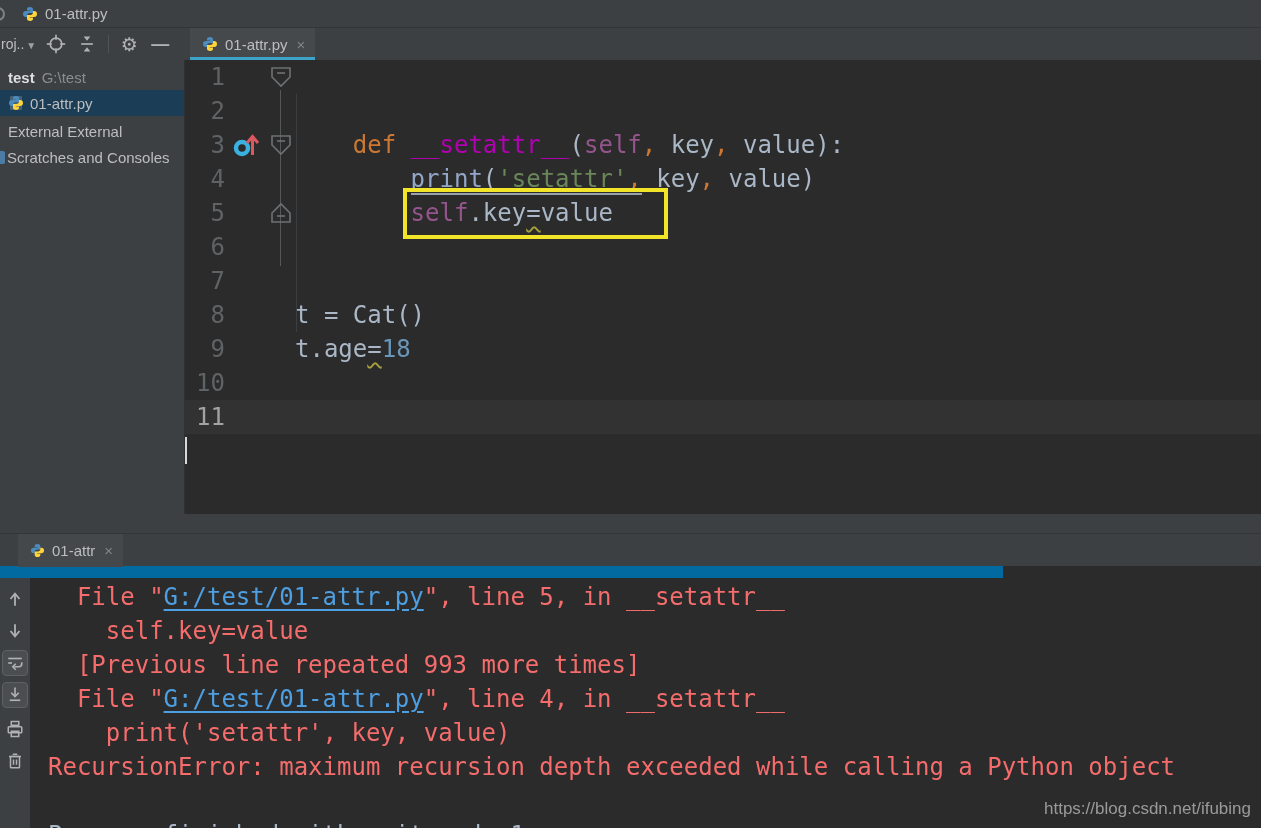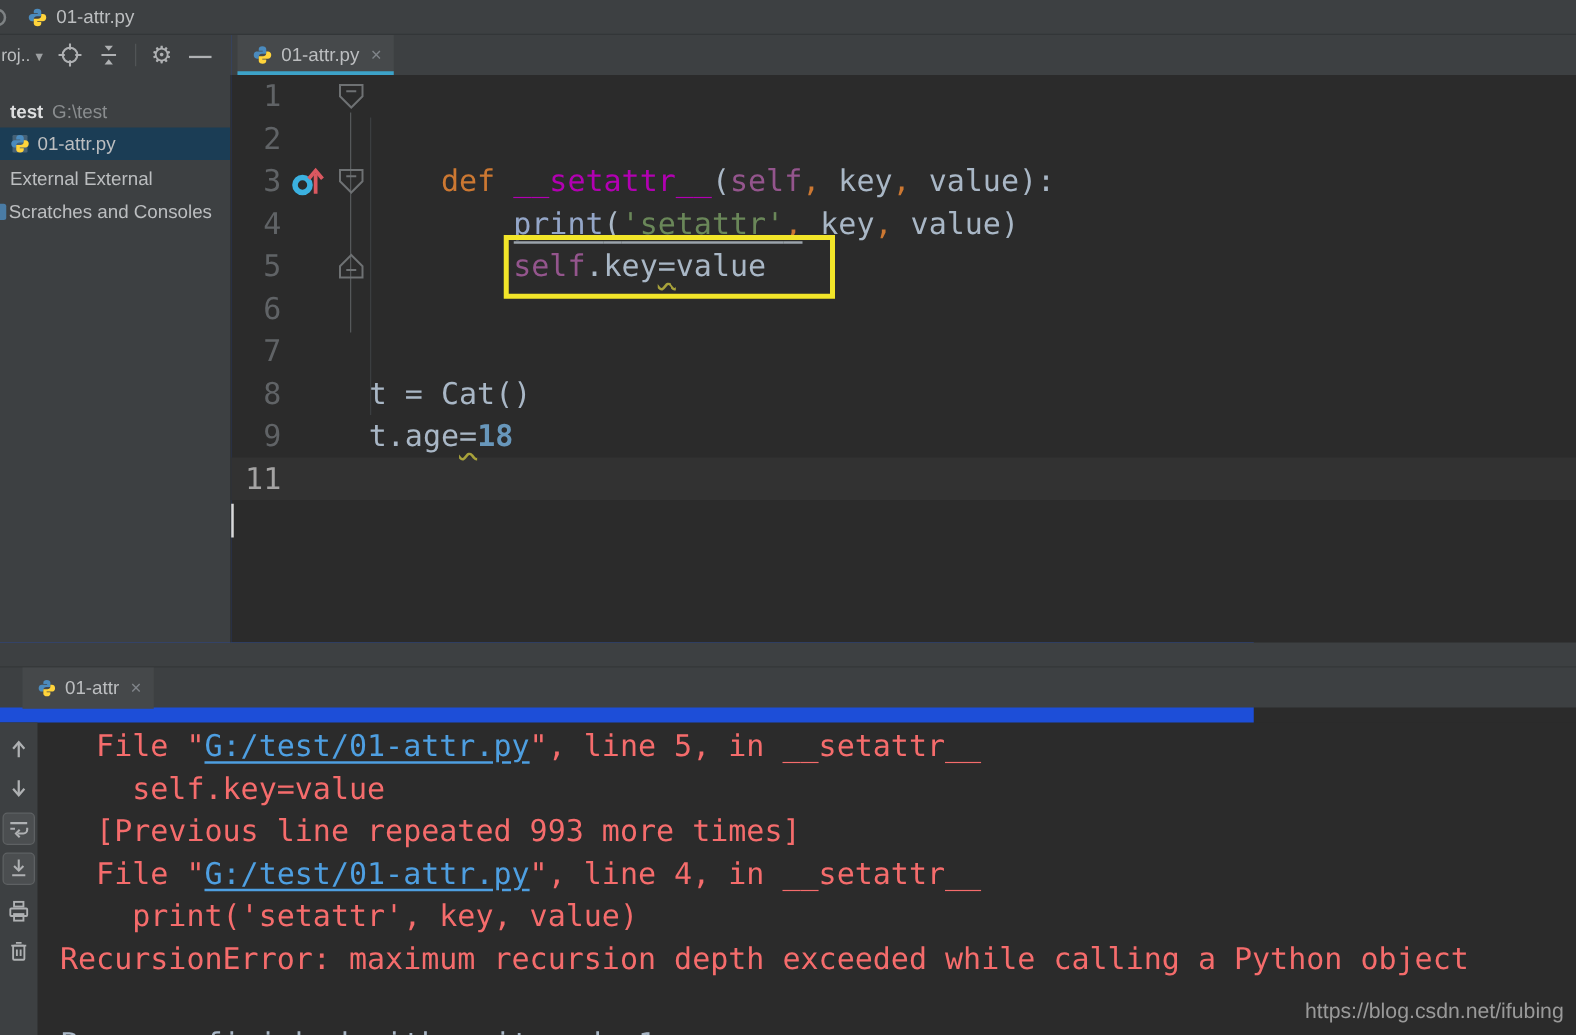--- a/index.html
+++ b/index.html
@@ -1,18 +1,18 @@
 <!DOCTYPE html>
 <html><head>
 <meta charset="utf-8">
 <style>
   * { margin:0; padding:0; box-sizing:border-box; }
   html,body { width:1261px; height:828px; overflow:hidden; background:#2b2b2b;
               font-family:"Liberation Sans", sans-serif; }
-  .app { position:relative; width:1003px; height:828px; background:#1d4ed8; }
+  .app { position:relative; width:1003px; height:828px; background:#0369a1; }
 
   
   .titlebar { position:absolute; left:0; top:0; width:1261px; height:28px;
               background:#3d4042; border-bottom:1px solid #333638;
               display:flex; align-items:center; }
   .edge-circle { position:absolute; left:-9px; top:7px; width:14px; height:14px;
                  border-radius:50%; border:2px solid #7e8284; }
   .titlebar .pyicon { margin-left:22px; }
   .titlebar .wtitle { color:#bcbec0; font-size:15px; margin-left:7px; }
 
@@ -72,21 +72,21 @@
                 border:4px solid #f2e529; }
   .caret { display:inline-block; width:2px; height:27px; background:#d8d8d8;
            vertical-align:middle; margin-top:-4px; }
 
   
   .tk-kw     { color:#cc7832; }
   .tk-txt    { color:#a9b7c6; }
   .tk-dunder { color:#b200b2; }
   .tk-selfp  { color:#94558d; }
   .tk-str    { color:#6a8759; }
-  .tk-num    { color:#6897bb;font-weight:bold; }
+  .tk-num    { color:#6897bb; }
   .tk-fn     { color:#94a6c8; }
   .tk-u { border-bottom:2px solid #9aa3ab; }
   .tk-w { text-decoration:underline wavy #a8a23a 2px; text-underline-offset:5px;
           text-decoration-skip-ink:none; }
 
   
   .midband { position:absolute; left:0; top:514px; width:1261px; height:31px;
              background:#3d4042; }
   .console-tabbar { position:absolute; left:0; top:533px; width:1261px; height:33px;
                     background:#3d4042; border-top:1px solid #343739; }
@@ -163,21 +163,21 @@
               <path fill="#ffd43b" d="M8.1 15c1.9 0 2.9-.9 2.9-2.2v-1.3H7.8v-.6h4.5c1.5 0 2.7-.9 2.7-2.9S13.8 5.1 12.3 5.1H11v1.5C11 8 9.8 9 8.4 9H5v3.8C5 14.1 6.2 15 8.1 15z"></path>
             </svg>
         </span>
         <span class="tlabel">01-attr.py</span>
         <span class="tclose">×</span>
       </div>
     </div>
   </div>
 
   <div class="project-panel">
-    <div class="tree-row" style="margin-top:16px;">
+    <div class="tree-row" style="margin-top:4px;">
       <span class="tree-root-name">test</span>
       <span class="tree-root-path">G:\test</span>
     </div>
     <div class="tree-row sel">
       <span class="pyicon">
         <svg width="16" height="16" viewBox="0 0 16 16">
             <rect x="2" y="1" width="12" height="14" rx="1" fill="#c8d0d8" opacity="0.25"></rect>
             <path fill="#4b8bbe" d="M7.9 1C6 1 5 1.9 5 3.2V4.5h3.2v.6H3.7C2.2 5.1 1 6 1 8s1.2 2.9 2.7 2.9H5V9.4C5 8 6.2 7 7.6 7H11V3.2C11 1.9 9.8 1 7.9 1z"></path>
             <path fill="#ffd43b" d="M8.1 15c1.9 0 2.9-.9 2.9-2.2v-1.3H7.8v-.6h4.5c1.5 0 2.7-.9 2.7-2.9S13.8 5.1 12.3 5.1H11v1.5C11 8 9.8 9 8.4 9H5v3.8C5 14.1 6.2 15 8.1 15z"></path>
           </svg>
@@ -212,20 +212,21 @@
               </svg></span></div><div class="code"><span class="tk-txt">    </span><span class="tk-kw">def </span><span class="tk-dunder">__setattr__</span><span class="tk-txt">(</span><span class="tk-selfp">self</span><span class="tk-kw">,</span><span class="tk-txt"> key</span><span class="tk-kw">,</span><span class="tk-txt"> value</span><span class="tk-txt">):</span></div></div>
         <div class="ed-row"><div class="gutter"><span class="lnum">4</span></div><div class="code"><span class="tk-txt">        </span><span class="tk-fn tk-u">print</span><span class="tk-txt tk-u">(</span><span class="tk-str tk-u">'setattr'</span><span class="tk-kw tk-u">,</span><span class="tk-txt"> key</span><span class="tk-kw">,</span><span class="tk-txt"> value</span><span class="tk-txt">)</span></div></div>
         <div class="ed-row"><div class="gutter"><span class="lnum">5</span><span class="fslot"><svg width="24" height="24" viewBox="0 0 24 24" stroke="#6e7173" stroke-width="1.6" fill="none">
                 <polygon points="3,21 3,12 12,3 21,12 21,21"></polygon>
                 <line x1="8" y1="15" x2="16" y2="15"></line>
               </svg></span></div><div class="code"><span class="tk-txt">        </span><span class="tk-selfp">self</span><span class="tk-txt">.key</span><span class="tk-txt tk-w">=</span><span class="tk-txt">value</span></div></div>
         <div class="ed-row"><div class="gutter"><span class="lnum">6</span></div><div class="code"></div></div>
         <div class="ed-row"><div class="gutter"><span class="lnum">7</span></div><div class="code"></div></div>
         <div class="ed-row"><div class="gutter"><span class="lnum">8</span></div><div class="code"><span class="tk-txt">t = Cat()</span></div></div>
         <div class="ed-row"><div class="gutter"><span class="lnum">9</span></div><div class="code"><span class="tk-txt">t.age</span><span class="tk-txt tk-w">=</span><span class="tk-num">18</span></div></div>
+        <div class="ed-row"><div class="gutter"><span class="lnum">10</span></div><div class="code"></div></div>
         <div class="ed-row current"><div class="gutter"><span class="lnum">11</span></div><div class="code"><span class="caret"></span></div></div>
       </div>
     <div class="yellow-box"></div>
   </div>
 
   <div class="midband"></div>
 
   <div class="console-tabbar">
     <div class="tab cons-tab">
       <span class="pyicon">

